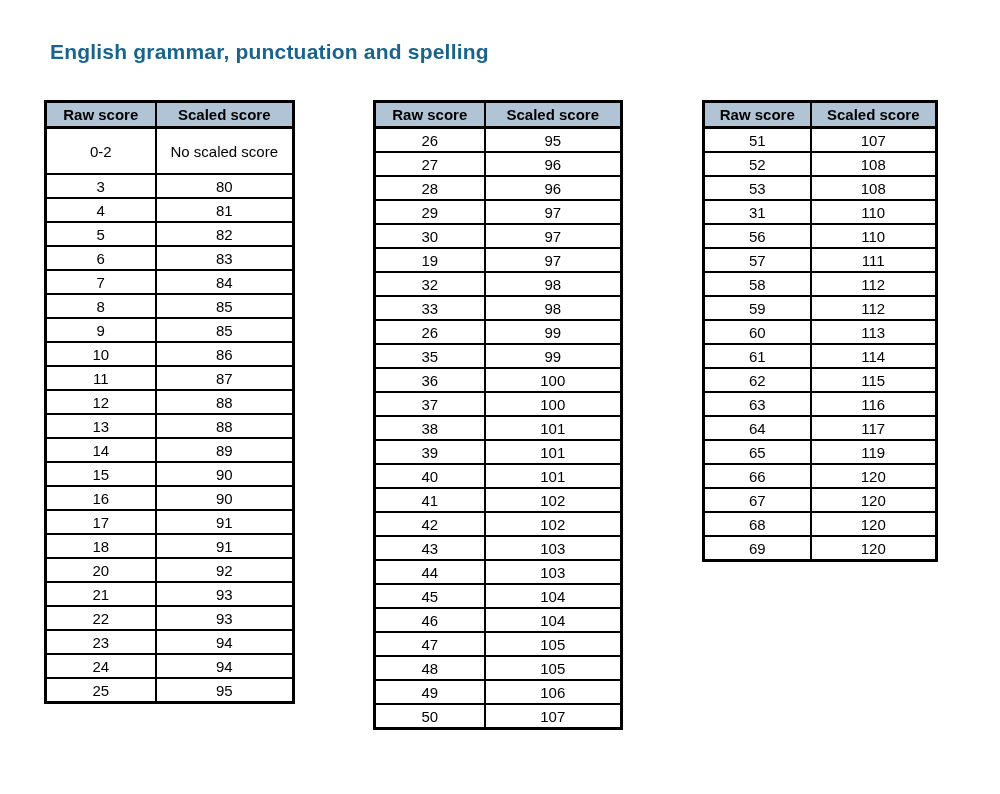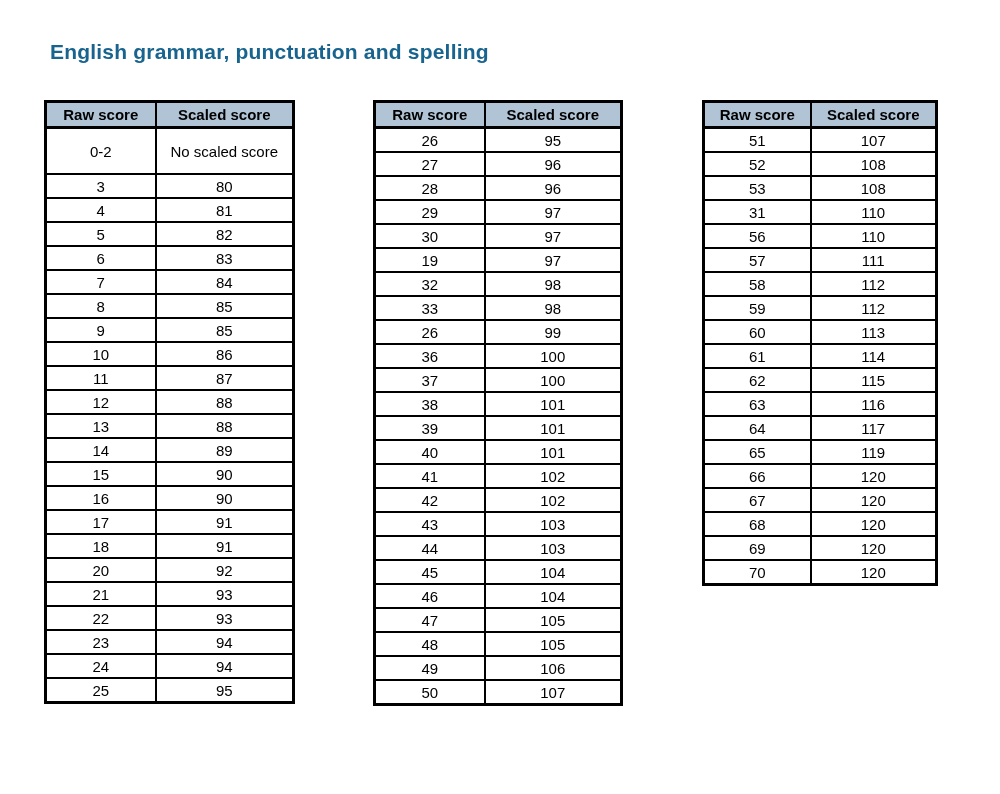--- a/index.html
+++ b/index.html
@@ -213,20 +213,24 @@
       </tr>
       <tr>
         <td>33</td>
         <td>98</td>
       </tr>
       <tr>
         <td>26</td>
         <td>99</td>
       </tr>
       <tr>
+        <td>35</td>
+        <td>99</td>
+      </tr>
+      <tr>
         <td>36</td>
         <td>100</td>
       </tr>
       <tr>
         <td>37</td>
         <td>100</td>
       </tr>
       <tr>
         <td>38</td>
         <td>101</td>
@@ -359,18 +363,14 @@
         <td>120</td>
       </tr>
       <tr>
         <td>68</td>
         <td>120</td>
       </tr>
       <tr>
         <td>69</td>
         <td>120</td>
       </tr>
-      <tr>
-        <td>70</td>
-        <td>120</td>
-      </tr>
     </tbody>
 </table>
 
 </body></html>

